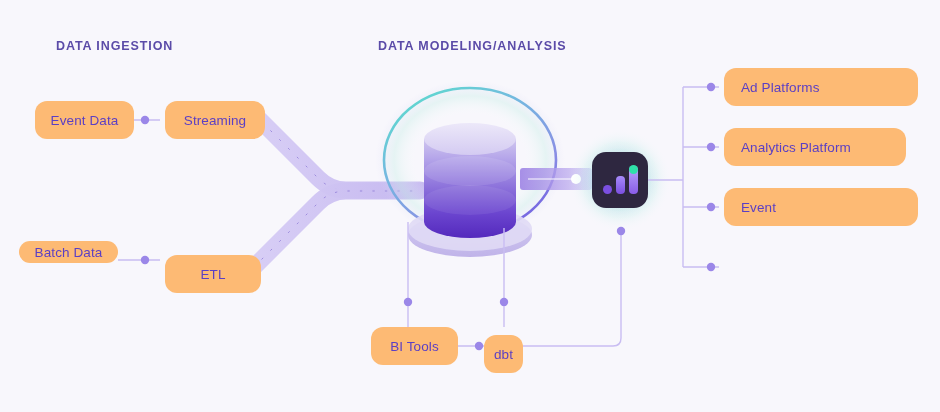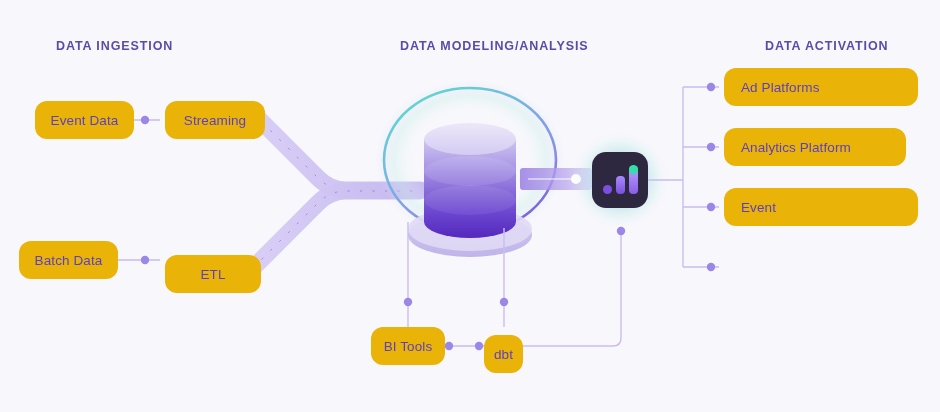--- a/index.html
+++ b/index.html
@@ -28,46 +28,46 @@
   }
   .section-title {
     position: absolute;
     font-size: 12.5px;
     font-weight: 700;
     letter-spacing: 0.9px;
     color: #5b4ba8;
     white-space: nowrap;
   }
   #title-ingestion   { left: 56px;  top: 39px; }
-  #title-modeling    { left: 400px; top: 39px; }
+  #title-modeling    { left: 378px; top: 39px; }
   #title-activation  { left: 765px; top: 39px; }
 
   .node-box {
     position: absolute;
-    background: #eab308;
+    background: #fdba74;
     border-radius: 12px;
     display: flex;
     align-items: center;
     box-sizing: border-box;
     color: #5b3fc4;
     font-size: 13.5px;
     font-weight: 500;
     letter-spacing: 0.1px;
   }
   .node-box.center-text { justify-content: center; }
   .node-box.left-text { justify-content: flex-start; padding-left: 17px; }
 
   
   #box-event-data { left: 35px;  top: 101px; width: 99px;  height: 38px; }
-  #box-batch-data { left: 19px;  top: 241px; width: 99px;  height: 38px; }
+  #box-batch-data { left: 19px;  top: 241px; width: 99px;  height: 22px; }
   
   #box-streaming  { left: 165px; top: 101px; width: 100px;  height: 38px; }
   #box-etl        { left: 165px; top: 255px; width: 96px;  height: 38px; }
   
-  #box-bi-tools   { left: 371px; top: 327px; width: 74px;  height: 38px; }
+  #box-bi-tools   { left: 371px; top: 327px; width: 87px;  height: 38px; }
   #box-dbt        { left: 484px; top: 335px; width: 39px;  height: 38px; }
   
   #box-ad-platforms      { left: 724px; top: 68px;  width: 194px; height: 38px; }
   #box-analytics-platform{ left: 724px; top: 128px; width: 182px; height: 38px; }
   #box-crms              { left: 724px; top: 188px; width: 194px; height: 38px; }
   #box-ceps              { left: 724px; top: 248px; width: 194px; height: 38px; }
 
   
   #app-icon-tile {
     position: absolute;
@@ -242,21 +242,20 @@
       <path d="M 683 267 L 719 267" fill="none" stroke="#c9bdf2" stroke-width="1.4"></path>
       <circle cx="711" cy="87" r="4.2" fill="#9b87e8"></circle>
       <circle cx="711" cy="147" r="4.2" fill="#9b87e8"></circle>
       <circle cx="711" cy="207" r="4.2" fill="#9b87e8"></circle>
       <circle cx="711" cy="267" r="4.2" fill="#9b87e8"></circle>
     </g>
   </svg>
 
   <div class="section-title" id="title-ingestion">DATA INGESTION</div>
   <div class="section-title" id="title-modeling">DATA MODELING/ANALYSIS</div>
-  <div class="section-title" id="title-activation">DATA ACTIVATION</div>
 
   <div class="node-box center-text" id="box-event-data">Event Data</div>
   <div class="node-box center-text" id="box-batch-data">Batch Data</div>
   <div class="node-box center-text" id="box-streaming">Streaming</div>
   <div class="node-box center-text" id="box-etl">ETL</div>
 
   <div class="node-box center-text" id="box-bi-tools">BI Tools</div>
   <div class="node-box center-text" id="box-dbt">dbt</div>
 
   <div id="app-icon-tile">

